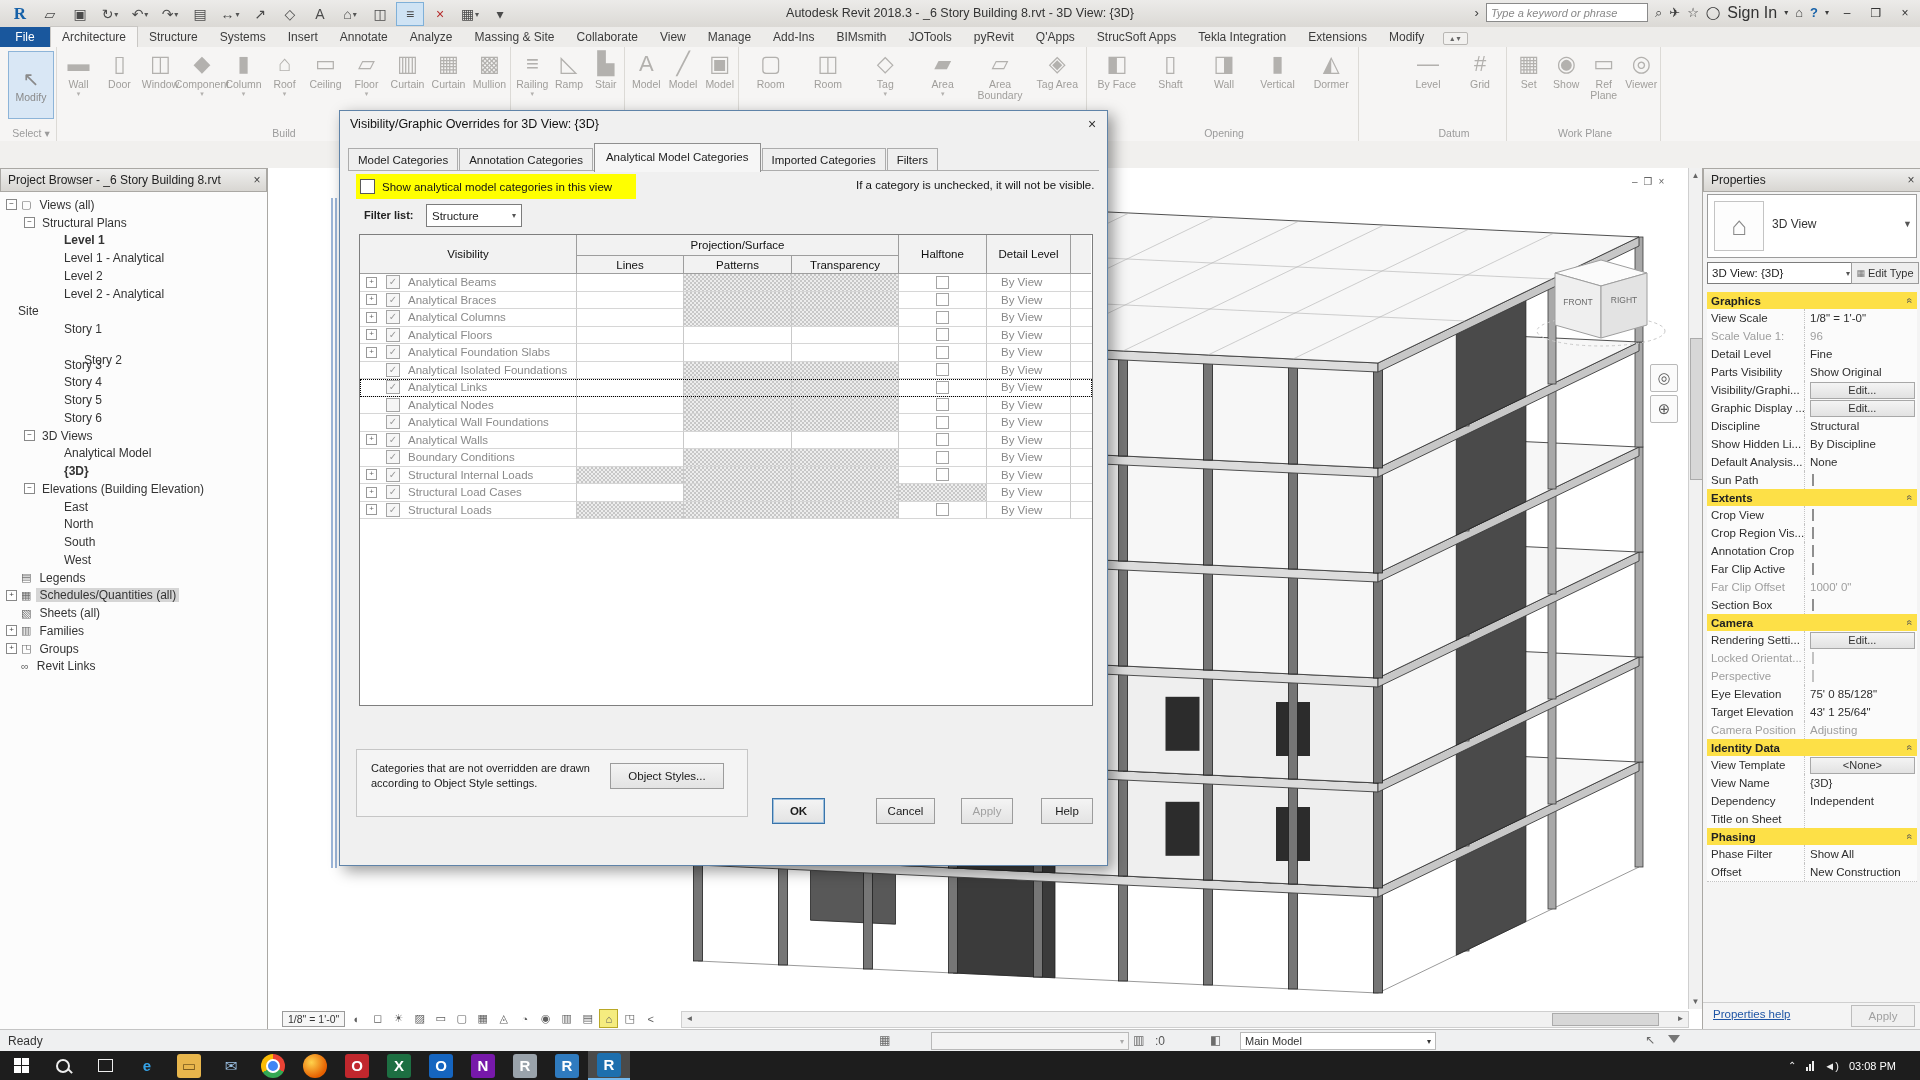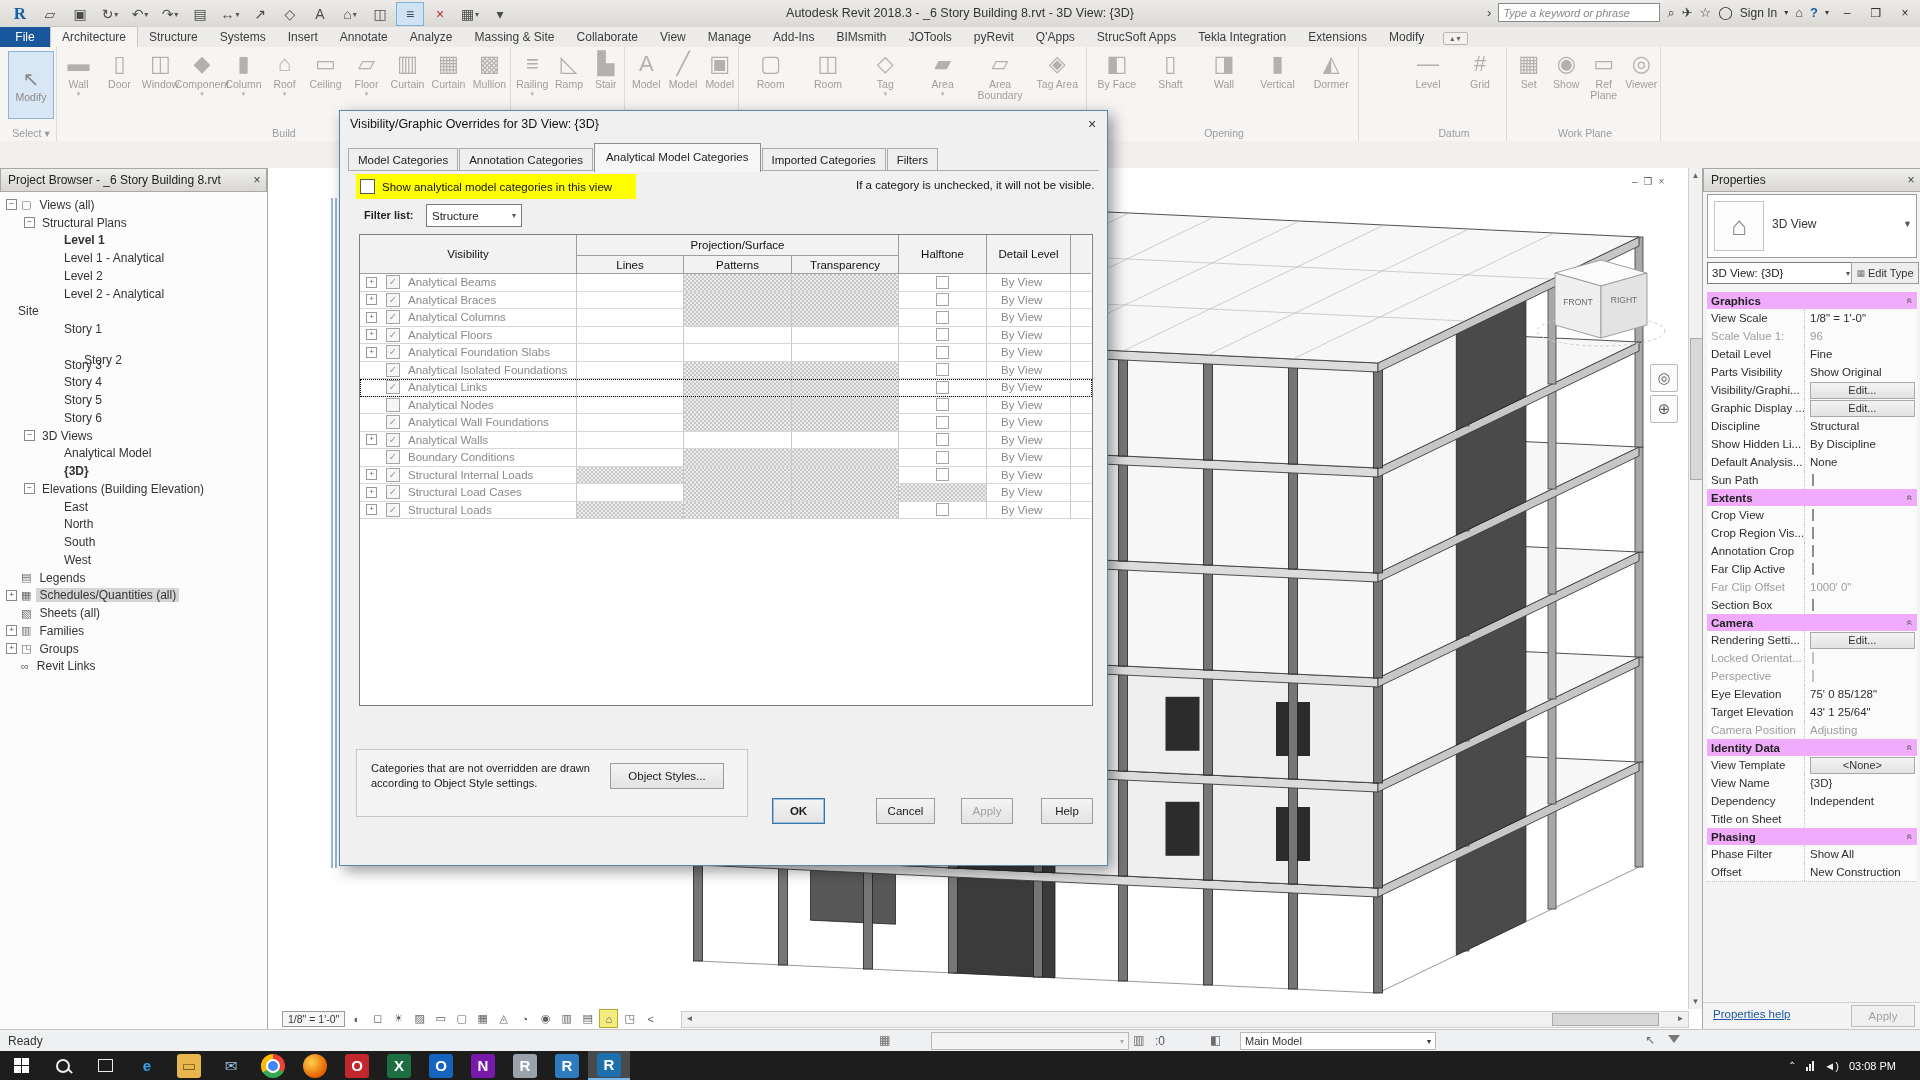--- a/index.html
+++ b/index.html
@@ -82,21 +82,21 @@
   #sel-combo{position:absolute;left:4px;top:94px;width:138px;height:20px;background:#fff;border:1px solid #7c7c7c;
     font-size:11.5px;display:flex;align-items:center;padding:0 4px;justify-content:space-between;}
   #edit-type{position:absolute;left:148px;top:94px;width:66px;height:20px;border:1px solid #9c9c9c;background:#eee;
     font-size:11px;display:flex;align-items:center;justify-content:center;gap:3px;color:#333;}
   .prow{position:absolute;left:4px;width:210px;height:18px;display:grid;grid-template-columns:98px 1fr;
     background:#fbfbfb;border-bottom:1px dotted #c3c3c3;font-size:11.5px;align-items:center;}
   .prow .pl{padding-left:4px;border-right:1px dotted #c3c3c3;height:100%;display:flex;align-items:center;
     white-space:nowrap;overflow:hidden;color:#2e2e2e;}
   .prow .pv{padding-left:5px;white-space:nowrap;overflow:hidden;color:#2e2e2e;}
   .prow.grayed .pl,.prow.grayed .pv{color:#9e9e9e;}
-  .psec{position:absolute;left:4px;width:210px;height:17px;background:#f0abfc;font-weight:bold;font-size:11.5px;
+  .psec{position:absolute;left:4px;width:210px;height:17px;background:#fde047;font-weight:bold;font-size:11.5px;
     display:flex;align-items:center;justify-content:space-between;padding:0 4px;box-sizing:border-box;color:#222;}
   .psec .chev{transform:rotate(90deg);font-size:10px;color:#555;font-weight:normal;}
   .pbtn{width:96%;height:15px;border:1px solid #a8a8a8;background:linear-gradient(#f4f4f4,#e2e2e2);
     font-size:11px;display:flex;align-items:center;justify-content:center;color:#333;}
   .pcb{width:12px;height:12px;border:1px solid #8f8f8f;background:#fff;margin-left:2px;}
   .pcb.dim{border-color:#c2c2c2;}
   #props-foot{position:absolute;left:0;bottom:2px;width:218px;height:24px;border-top:1px solid #cfcfcf;}
   #props-help{position:absolute;left:10px;top:5px;color:#1f55a5;text-decoration:underline;font-size:11.5px;}
   #props-apply{position:absolute;right:6px;top:2px;width:62px;height:20px;border:1px solid #bdbdbd;background:#f0f0f0;
     color:#a0a0a0;font-size:11.5px;display:flex;align-items:center;justify-content:center;}
@@ -232,21 +232,21 @@
         </span>
       </div>
     <div id="app-title">Autodesk Revit 2018.3 -    _6 Story Building 8.rvt - 3D View: {3D}</div>
     <div id="tb-right">
       <span class="tb-ico">›</span>
       <input id="search-input" placeholder="Type a keyword or phrase" style="">
       <span class="tb-ico">⌕</span>
       <span class="tb-ico">✈</span>
       <span class="tb-ico">☆</span>
       <span class="tb-ico">◯</span>
-      <span style="font-size:12px;color:#333;">Sign In</span>
+      <span style="font-size:16px;color:#333;">Sign In</span>
       <span class="tb-ico" style="font-size:8px;">▾</span>
       <span class="tb-ico">⌂</span>
       <span class="tb-ico" style="color:#1661a8;font-weight:bold;">?</span>
       <span class="tb-ico" style="font-size:8px;">▾</span>
       <span class="winbtn">–</span>
       <span class="winbtn">❒</span>
       <span class="winbtn">×</span>
     </div>
   </div>
 

